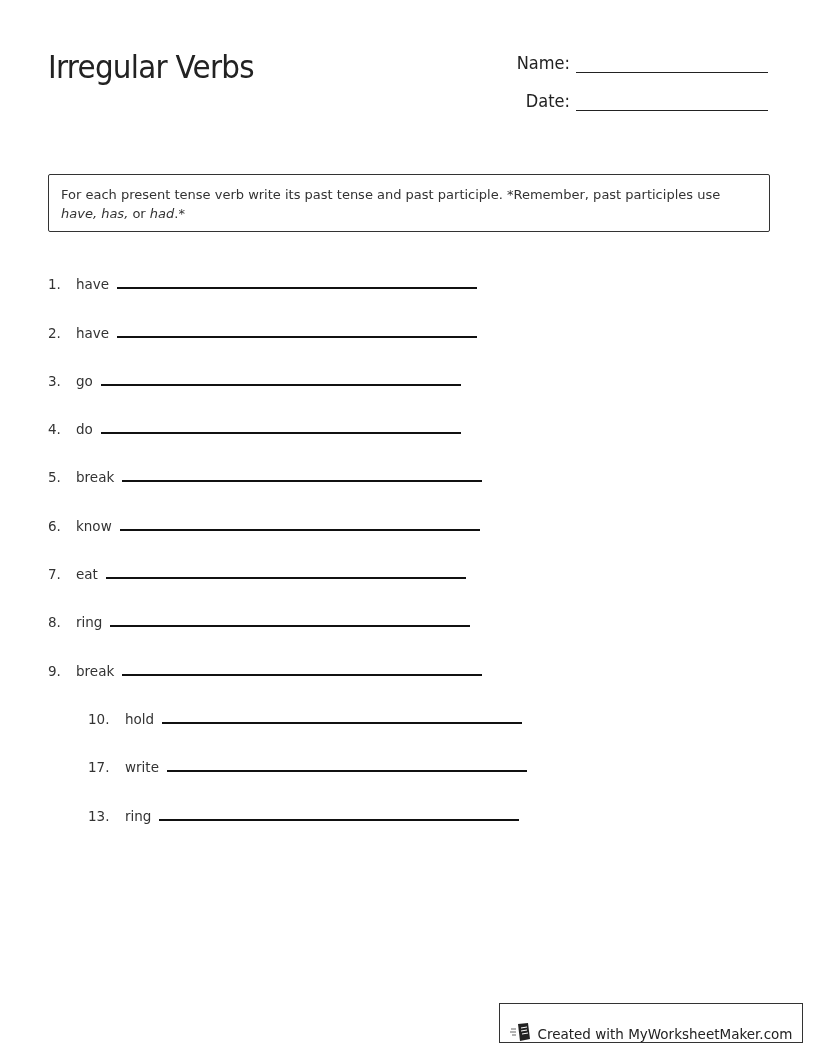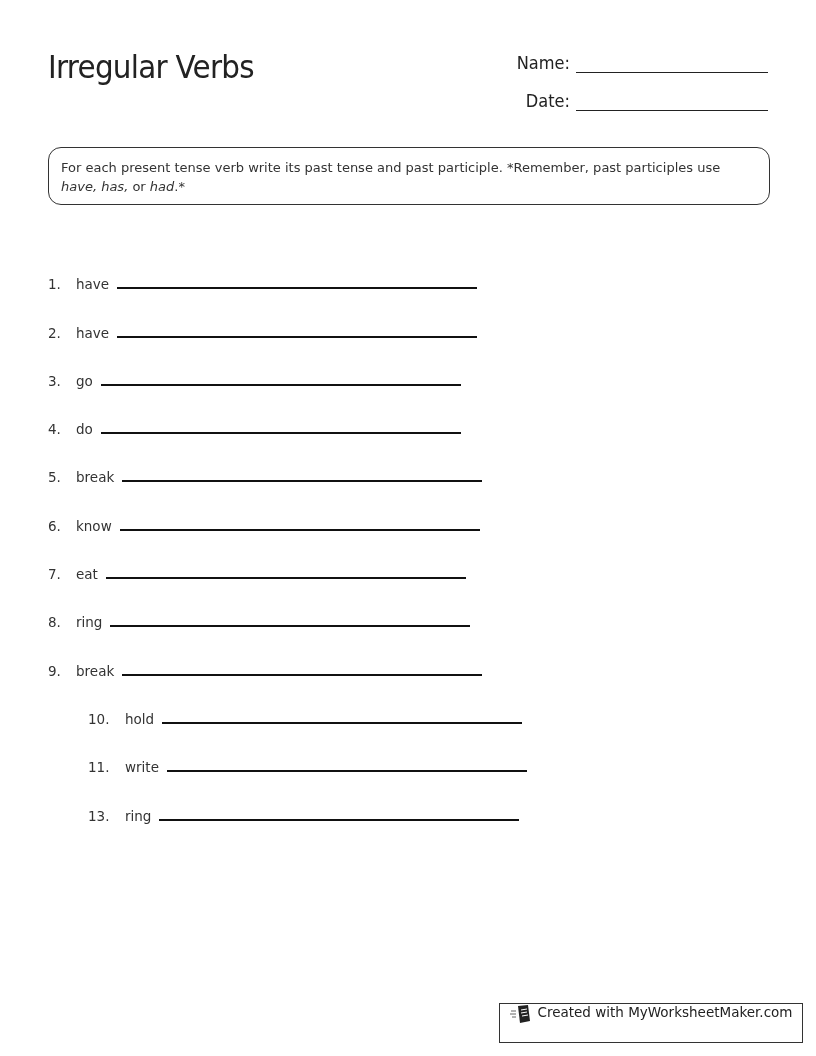--- a/index.html
+++ b/index.html
@@ -15,39 +15,39 @@
     .field { position: absolute; right: 48px; display: flex; align-items: center; }
     .field-label {
       font-size: 18px; color: #222222; text-align: right; width: 70px;
       margin-right: 6px; transform: scaleX(0.9); transform-origin: right;
     }
     .field-line { width: 192px; border-bottom: 1.5px solid #222222; height: 20px; }
     .field.name { top: 52px; }
     .field.date { top: 90px; }
 
     .instructions {
-      position: absolute; left: 48px; top: 147px; width: 698px; height: 36px;
-      border: 1px solid #333333; border-radius: 13px; padding: 10px 10px 10px 12px;
+      position: absolute; left: 48px; top: 174px; width: 698px; height: 36px;
+      border: 1px solid #333333; border-radius: 2px; padding: 10px 10px 10px 12px;
       font-size: 13px; line-height: 19px; color: #333333;
     }
     .instructions em { font-style: italic; }
 
     .items { position: absolute; left: 48px; top: 248px; width: 480px; }
     .item {
       height: 48.3px; display: flex; align-items: flex-end; font-size: 13.5px; color: #333333;
     }
     .item .num { display: inline-block; width: 28px; }
     .item.wide .num { width: 37px; margin-left: 40px; }
     .item .verb { margin-right: 8px; }
     .item .line { width: 360px; border-bottom: 2px solid #111111; margin-bottom: -6px; height: 1px; }
     .item-inner { display: flex; align-items: baseline; height: 20px; }
 
     .footer-badge {
       position: absolute; left: 499px; top: 1003px; width: 304px; height: 40px;
-      border: 1.5px solid #333333; display: flex; align-items: flex-start; justify-content: center;
+      border: 1.5px solid #333333; display: flex; align-items: flex-end; justify-content: center;
       font-size: 13.5px; color: #222222; box-sizing: border-box;
     }
     .footer-badge .logo { width: 22px; height: 20px; margin-right: 6px; }
   </style>
 </head>
 <body>
 
 <div class="title">Irregular Verbs</div>
 
 <div class="field name">
@@ -129,21 +129,21 @@
     </div>
   <div class="item wide">
       <div class="item-inner">
         <span class="num">10.</span>
         <span class="verb">hold</span>
         <span class="line"></span>
       </div>
     </div>
   <div class="item wide">
       <div class="item-inner">
-        <span class="num">11.</span>
+        <span class="num">17.</span>
         <span class="verb">write</span>
         <span class="line"></span>
       </div>
     </div>
   <div class="item wide">
       <div class="item-inner">
         <span class="num">13.</span>
         <span class="verb">ring</span>
         <span class="line"></span>
       </div>

